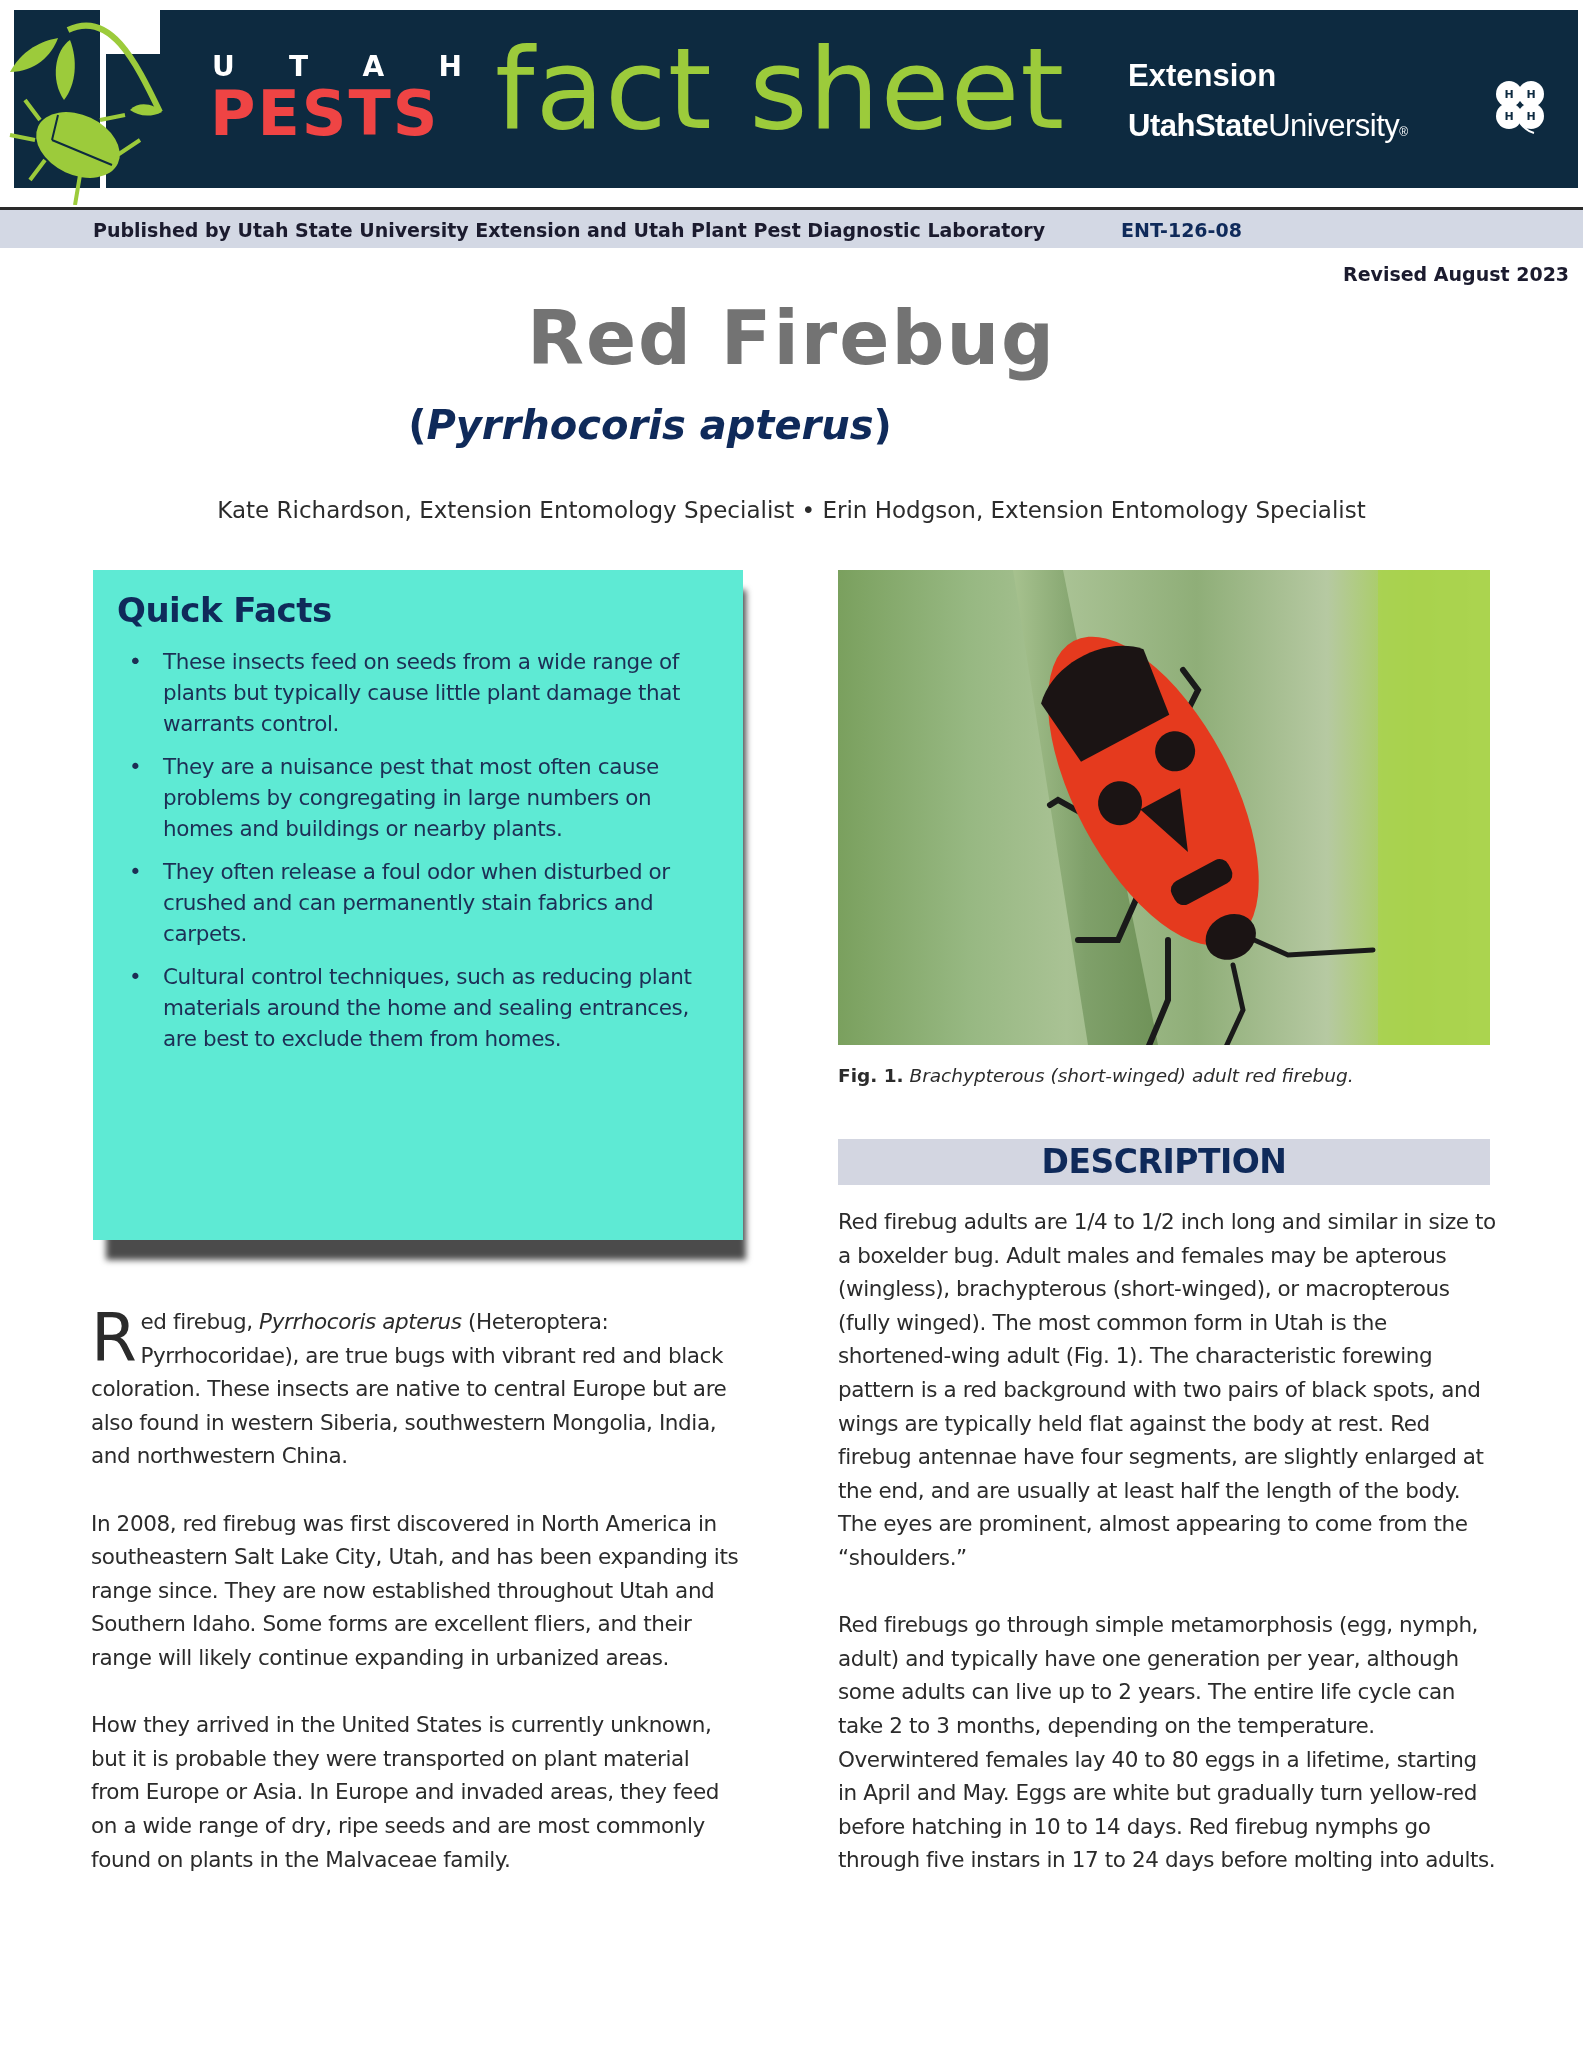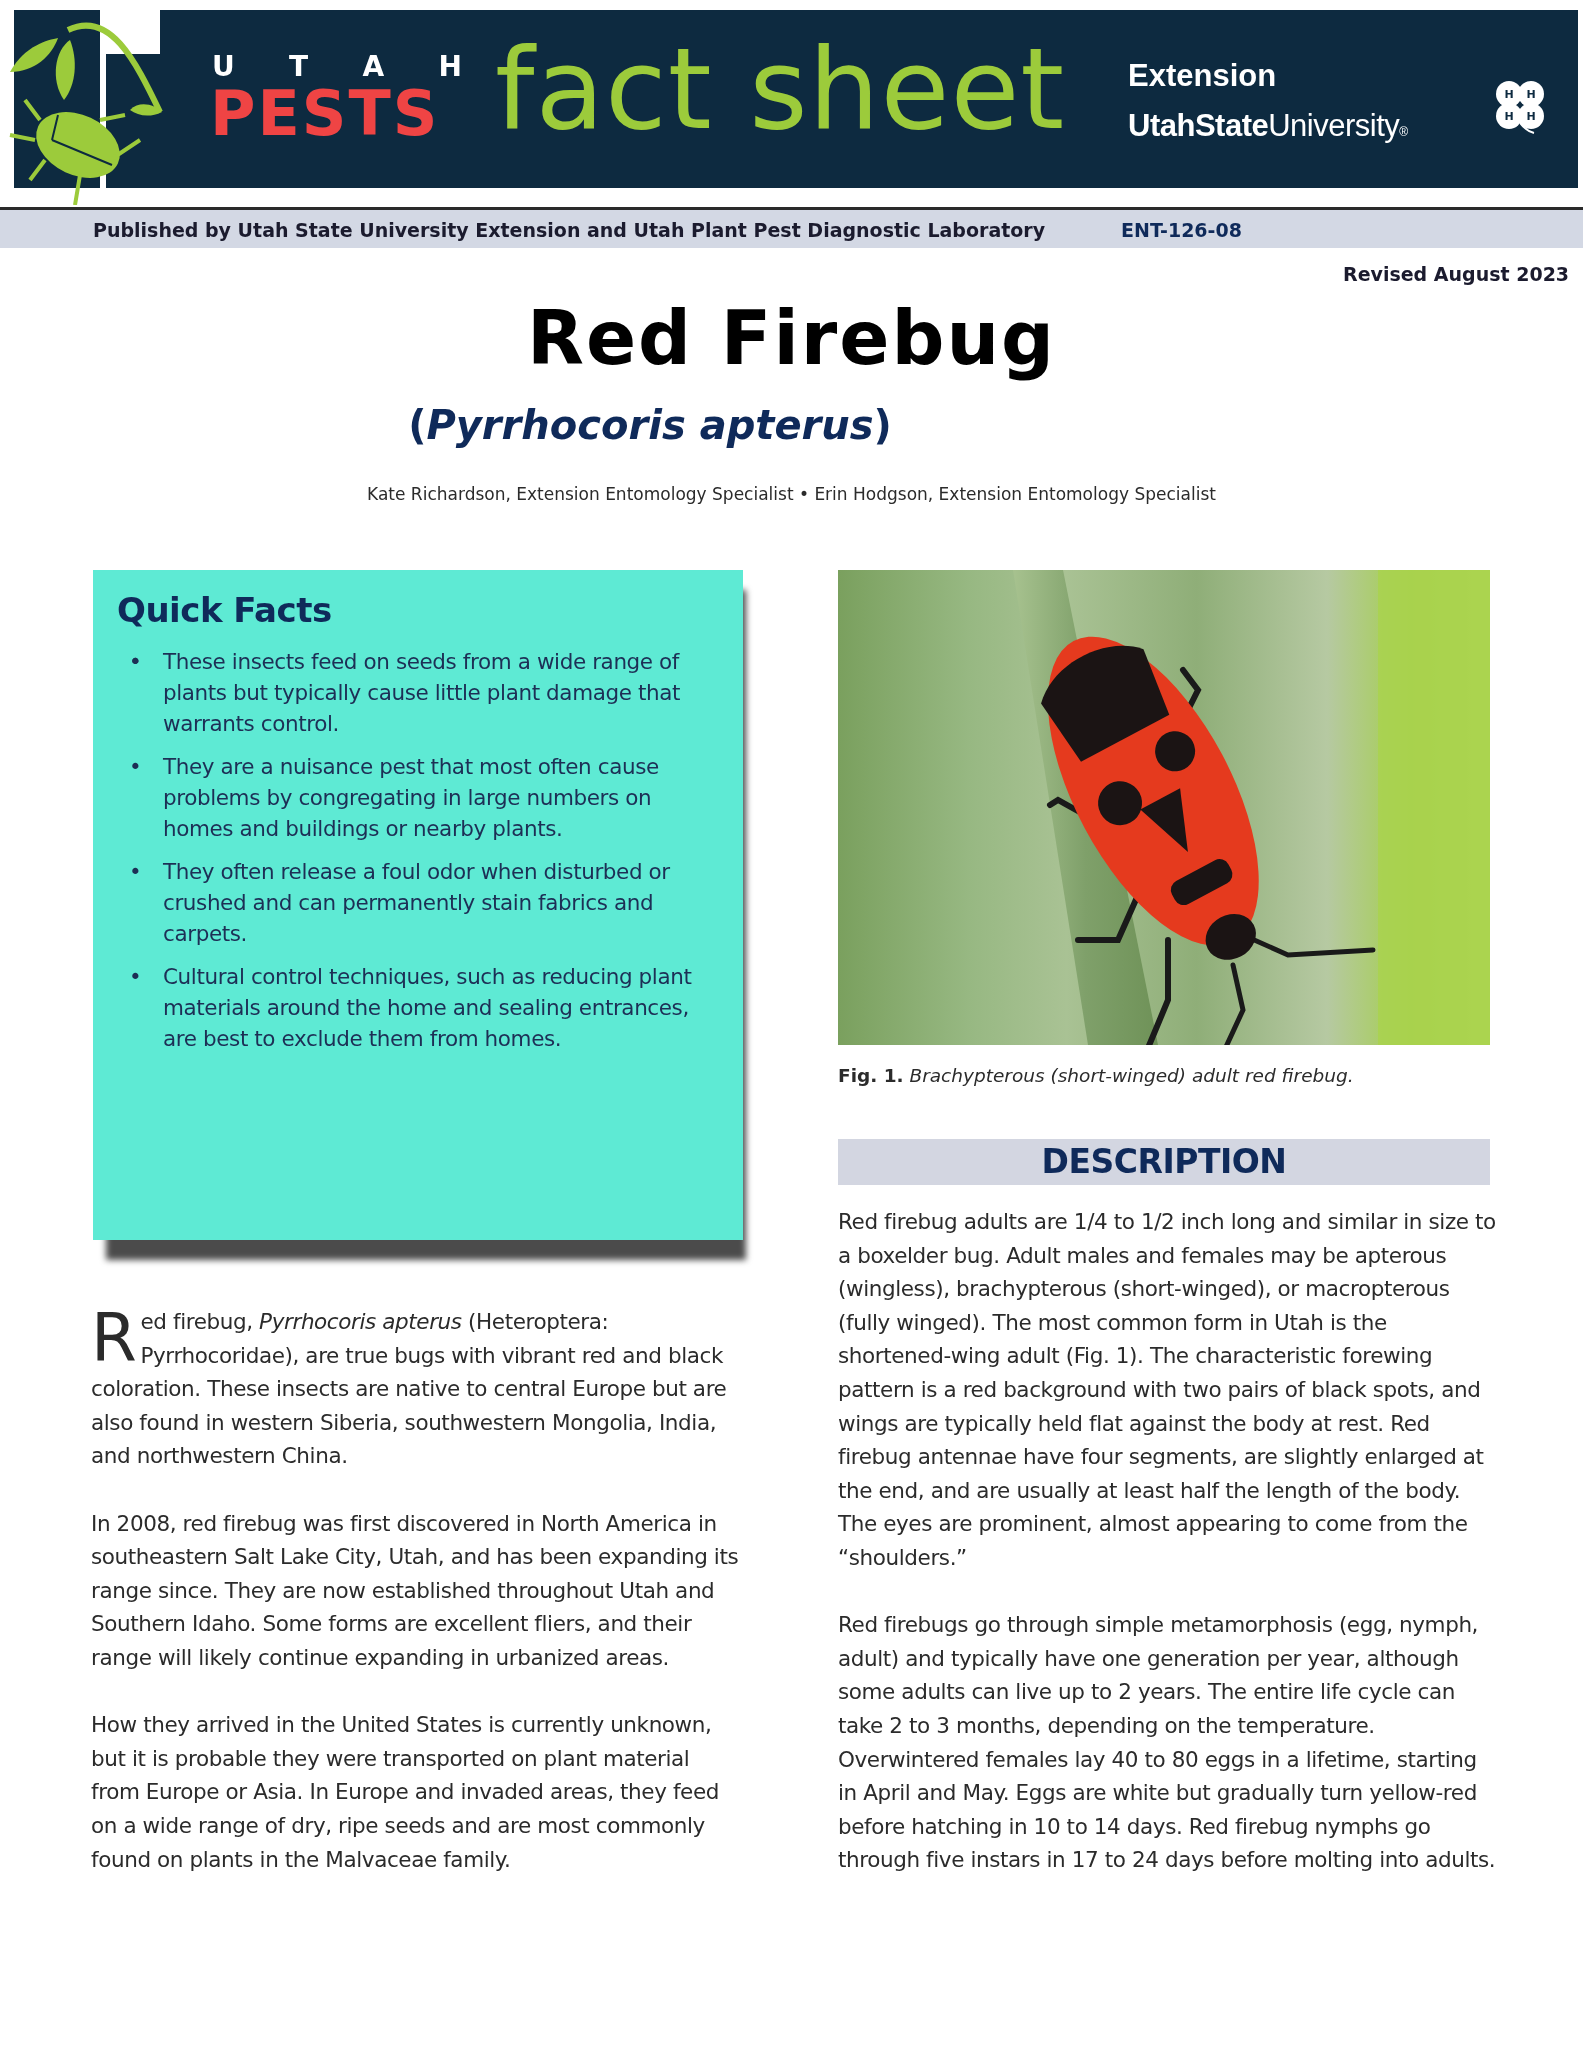--- a/index.html
+++ b/index.html
@@ -52,31 +52,31 @@
       font-family: "DejaVu Sans", sans-serif; font-weight: bold; font-size: 19px; color: #1b1b2e;
     }
     .pub-bar span { position: absolute; top: 9px; }
     .pub-text { left: 93px; }
     .pub-code { left: 1121px; color: #0f2a5a; }
     .pub-date { left: 1343px; margin-top: 44px; }
 
     
     .title {
       position: absolute; left: 0; top: 295px; width: 1583px; text-align: center;
-      font-family: "DejaVu Sans", sans-serif; font-weight: bold; font-size: 74px; color: #000000;
+      font-family: "DejaVu Sans", sans-serif; font-weight: bold; font-size: 74px; color: #737373;
       letter-spacing: 2px;
     }
     .subtitle {
       position: absolute; left: 0; top: 402px; width: 1300px; text-align: center;
       font-family: "DejaVu Sans", sans-serif; font-weight: bold; font-size: 40px; color: #0f2a5a;
     }
     .subtitle i { font-style: italic; }
     .authors {
-      position: absolute; left: 0; top: 484px; width: 1583px; text-align: center;
-      font-family: "DejaVu Sans", sans-serif; font-size: 17px; color: #2b2b2b;
+      position: absolute; left: 0; top: 497px; width: 1583px; text-align: center;
+      font-family: "DejaVu Sans", sans-serif; font-size: 23px; color: #2b2b2b;
     }
 
     
     .qf-shadow {
       position: absolute; left: 106px; top: 590px; width: 640px; height: 670px; background: #4b4b4b;
       filter: blur(3px);
     }
     .qf-box {
       position: absolute; left: 93px; top: 570px; width: 650px; height: 670px; background: #5eead4;
       padding: 20px 20px 0 24px;

